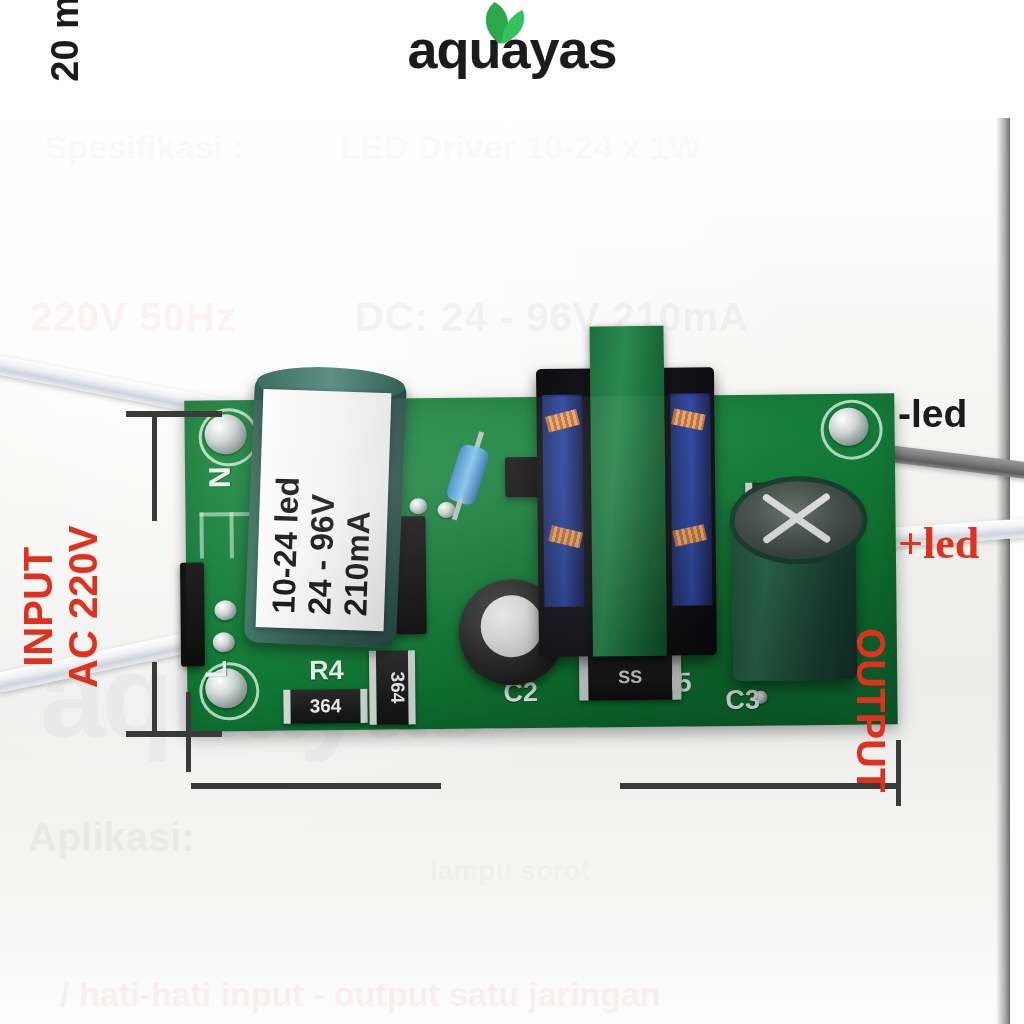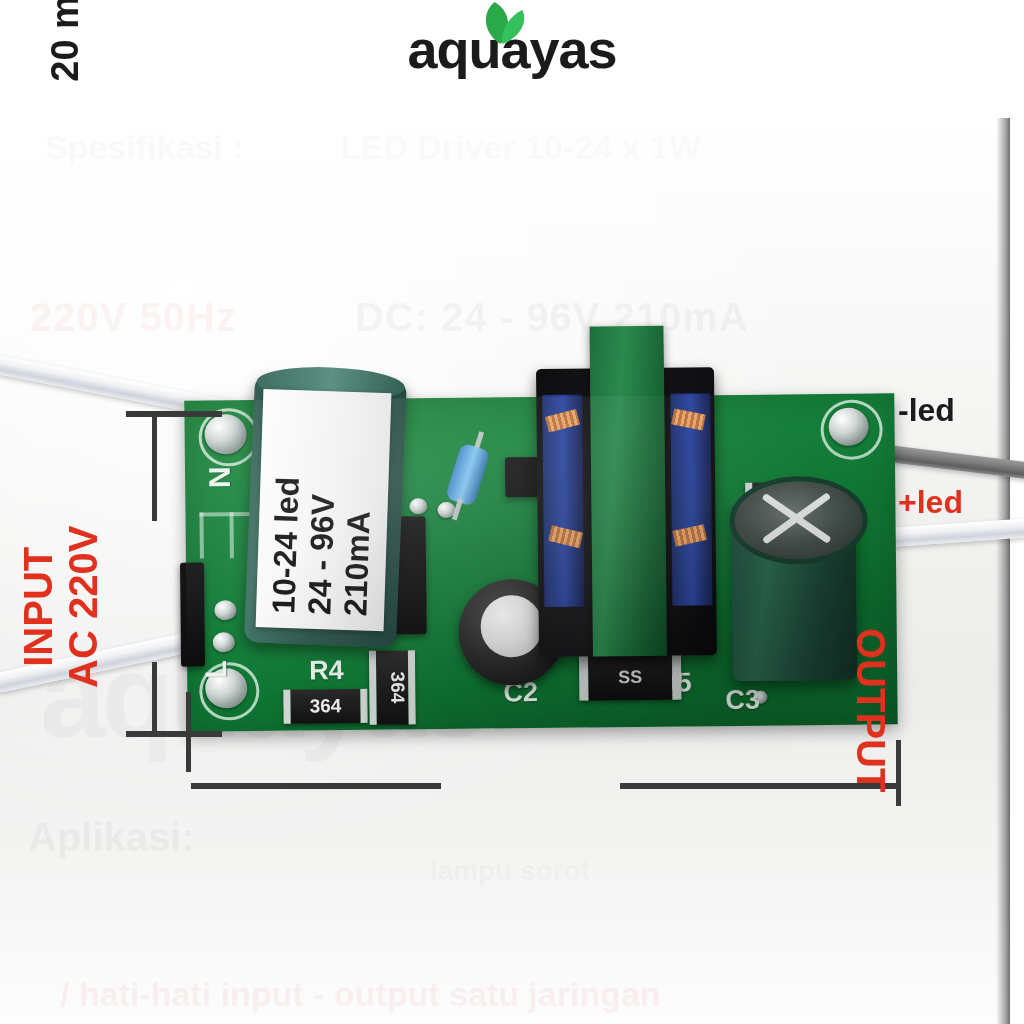--- a/index.html
+++ b/index.html
@@ -178,22 +178,22 @@
   .wire-gray{background:linear-gradient(180deg,#9a9a9a 0%,#7e7e7e 40%,#5e5e5e 75%,#8a8a8a 100%);
              box-shadow:0 2px 5px rgba(0,0,0,.25);}
 
   
   .ann{position:absolute;font-weight:bold;white-space:nowrap;}
   .ann-red{color:#e0301e;}
   .ann-black{color:#1b1b1b;}
   .ann-input{left:-48px;top:562px;font-size:40px;line-height:1.12;transform:rotate(-90deg);
              transform-origin:center;text-align:center;width:218px;}
   .ann-output{left:893px;top:628px;font-size:40px;transform:rotate(90deg);transform-origin:left top;}
-  .ann-minusled{left:898px;top:392px;font-size:32px;}
-  .ann-plusled{left:898px;top:484px;font-size:32px;}
+  .ann-minusled{left:898px;top:392px;font-size:39px;}
+  .ann-plusled{left:898px;top:518px;font-size:44px;font-family:Liberation Serif, serif;}
 
   
   .dim-line{position:absolute;background:#3a3a3a;}
   .dim-20{left:132px;top:565px;font-size:38px;font-weight:bold;color:#1b1b1b;
           transform:rotate(-90deg);transform-origin:center;width:130px;text-align:center;left:88px;}
   .dim-40{left:455px;top:750px;font-size:38px;font-weight:bold;color:#1b1b1b;}
 </style>
 </head>
 <body>
 

